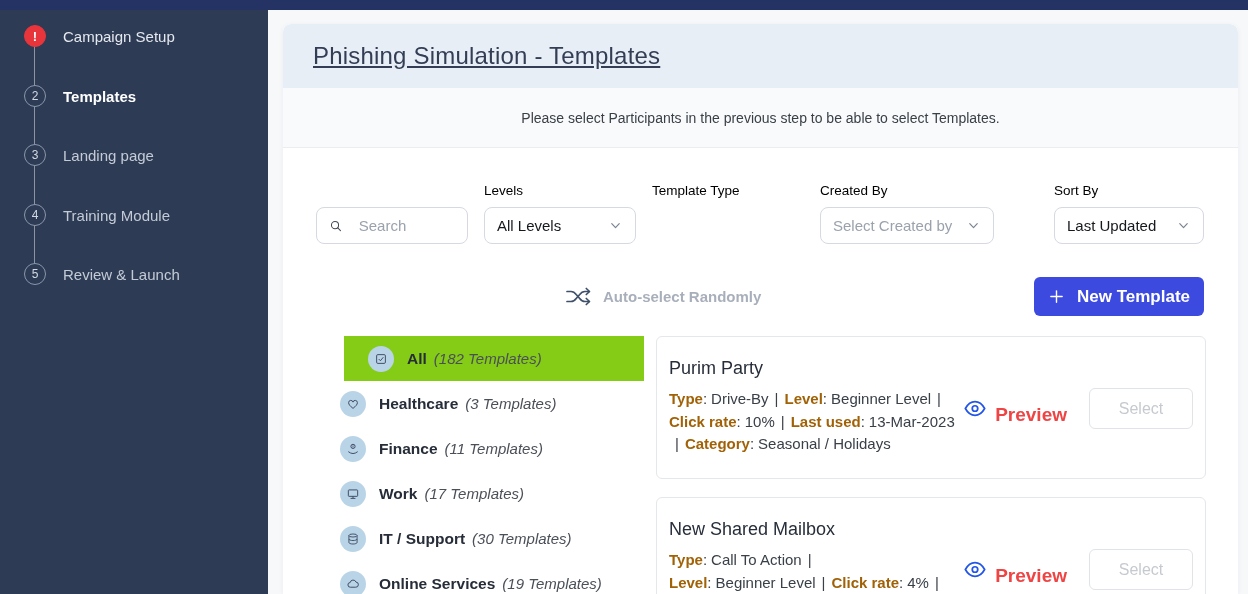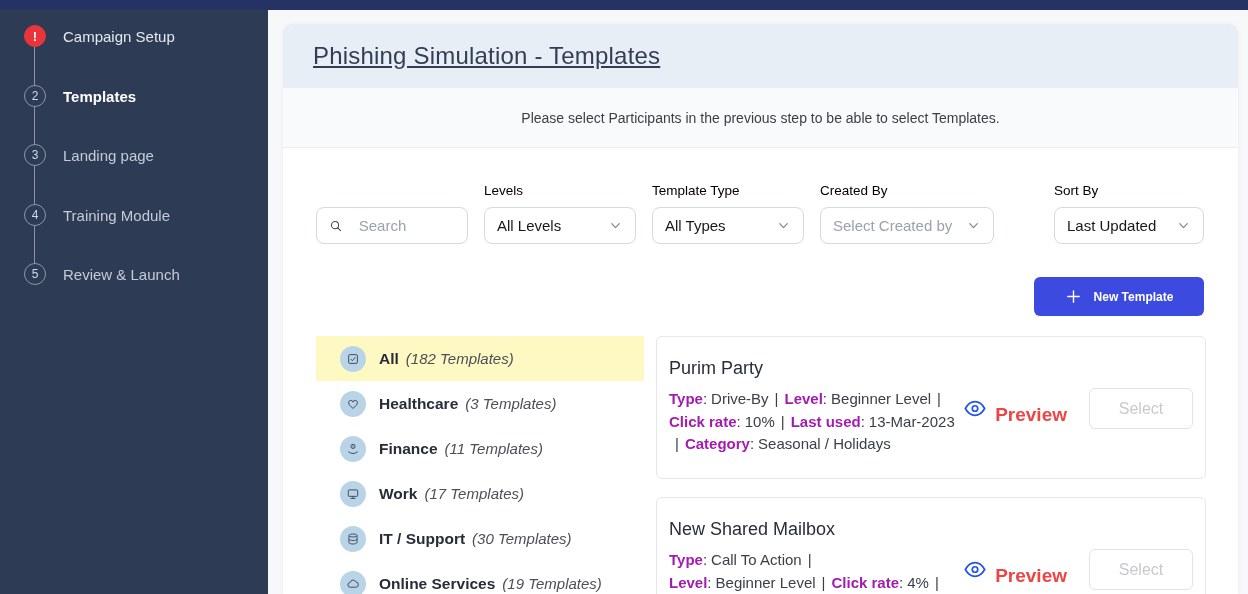--- a/index.html
+++ b/index.html
@@ -53,40 +53,40 @@
 
   
   .auto-btn { position:absolute; top:258px; display:flex; align-items:center; gap:11px; cursor:pointer; height:28px; }
   .auto-btn span { font-size:15px; font-weight:700; color:#a8afbb; }
   .new-template {
     position:absolute; left:751px; top:253px; width:170px; height:39px;
     background:#3c4ae0; border:none; border-radius:6px; color:#fff;
     display:flex; align-items:center; justify-content:center; gap:12px; cursor:pointer;
     font-family:inherit;
   }
-  .new-template span { font-size:12px; font-weight:700; color:#fff; }
+  .new-template span { font-size:17px; font-weight:700; color:#fff; }
 
   
   .cat-list { position:absolute; left:33px; top:312px; width:328px; }
   .cat-row { height:45px; display:flex; align-items:center; padding-left:24px; cursor:pointer; }
-  .cat-row.selected { background:#fef9c3; }
+  .cat-row.selected { background:#84cc16;margin-left:28px; }
   .cat-icon { width:26px; height:26px; border-radius:50%; background:#b9d4e7; display:flex; align-items:center; justify-content:center; flex:0 0 26px; }
   .cat-name { font-size:15.5px; font-weight:700; color:#262d38; margin-left:13px; }
   .cat-count { font-size:15px; font-style:italic; color:#4b5058; margin-left:7px; }
 
   
   .card {
     position:absolute; left:373px; width:550px; height:143px; background:#fff;
     border:1px solid #e4e7eb; border-radius:6px; padding:21px 12px; display:flex; align-items:flex-start;
   }
   .card-left { width:368px; }
   .card-title { font-size:18px; color:#272e3a; margin-bottom:9px; font-weight:400; }
   .card-meta { font-size:15px; line-height:1.5; color:#3a4048; }
   .seg { display:inline-block; white-space:nowrap; }
-  .mlabel { font-weight:700; color:#a21caf; }
+  .mlabel { font-weight:700; color:#a16207; }
   .colon { margin-right:4px; }
   .pipe { margin:0 6px; color:#3a4048; }
   .card-right { margin-left:auto; display:flex; align-items:center; gap:22px; height:101px; }
   .preview { display:flex; align-items:center; gap:9px; cursor:pointer; }
   .preview span { font-size:19px; font-weight:700; color:#ef4444;margin-top:12px; }
   .select-btn {
     width:104px; height:41px; background:#fff; border:1px solid #e0e3e8; border-radius:6px;
     color:#c6cacf; font-size:16px; font-family:inherit; cursor:pointer;
   }
 </style>
@@ -141,39 +141,42 @@
     </svg>
     <input type="text" placeholder="Search" style="">
   </div>
 
   <div class="box select" style="left:201px;width:152px">
     <span class="sel-value">All Levels</span>
     <svg width="15" height="15" viewBox="0 0 24 24">
       <polyline points="6 9 12 15.5 18 9" fill="none" stroke="#7b8596" stroke-width="1.9" stroke-linecap="round" stroke-linejoin="round"></polyline>
     </svg>
   </div>
-  <div class="box select" style="left:369px;width:152px">
-    <span class="sel-value">All Types</span>
-    <svg width="15" height="15" viewBox="0 0 24 24">
-      <polyline points="6 9 12 15.5 18 9" fill="none" stroke="#7b8596" stroke-width="1.9" stroke-linecap="round" stroke-linejoin="round"></polyline>
-    </svg>
-  </div>
   <div class="box select" style="left:537px;width:174px">
     <span class="sel-value placeholder">Select Created by</span>
     <svg width="15" height="15" viewBox="0 0 24 24">
       <polyline points="6 9 12 15.5 18 9" fill="none" stroke="#7b8596" stroke-width="1.9" stroke-linecap="round" stroke-linejoin="round"></polyline>
     </svg>
   </div>
   <div class="box select" style="left:771px;width:150px">
     <span class="sel-value">Last Updated</span>
     <svg width="15" height="15" viewBox="0 0 24 24">
       <polyline points="6 9 12 15.5 18 9" fill="none" stroke="#7b8596" stroke-width="1.9" stroke-linecap="round" stroke-linejoin="round"></polyline>
     </svg>
   </div>
 
+  <div class="auto-btn" style="left:283px">
+    <svg width="26" height="20" viewBox="0 0 26 20">
+      <path d="M1 5.5 h4 c2.5 0 3.9 1.2 5.2 3 l3.5 4 c1.3 1.8 2.7 3 5.2 3 h4" fill="none" stroke="#40506b" stroke-width="1.7" stroke-linecap="round"></path>
+      <path d="M1 15.5 h4 c2.5 0 3.9 -1.2 5.2 -3 l3.5 -4 c1.3 -1.8 2.7 -3 5.2 -3 h4" fill="none" stroke="#40506b" stroke-width="1.7" stroke-linecap="round"></path>
+      <polyline points="20.3 2.5 23.5 5.5 20.3 8.5" fill="none" stroke="#40506b" stroke-width="1.7" stroke-linecap="round" stroke-linejoin="round"></polyline>
+      <polyline points="20.3 12.5 23.5 15.5 20.3 18.5" fill="none" stroke="#40506b" stroke-width="1.7" stroke-linecap="round" stroke-linejoin="round"></polyline>
+    </svg>
+    <span>Auto-select Randomly</span>
+  </div>
   <button class="new-template">
     <svg width="17" height="17" viewBox="0 0 24 24">
       <line x1="12" y1="4" x2="12" y2="20" stroke="#ffffff" stroke-width="2" stroke-linecap="round"></line>
       <line x1="4" y1="12" x2="20" y2="12" stroke="#ffffff" stroke-width="2" stroke-linecap="round"></line>
     </svg>
     <span>New Template</span>
   </button>
 
   <div class="cat-list">
     <div class="cat-row selected">

